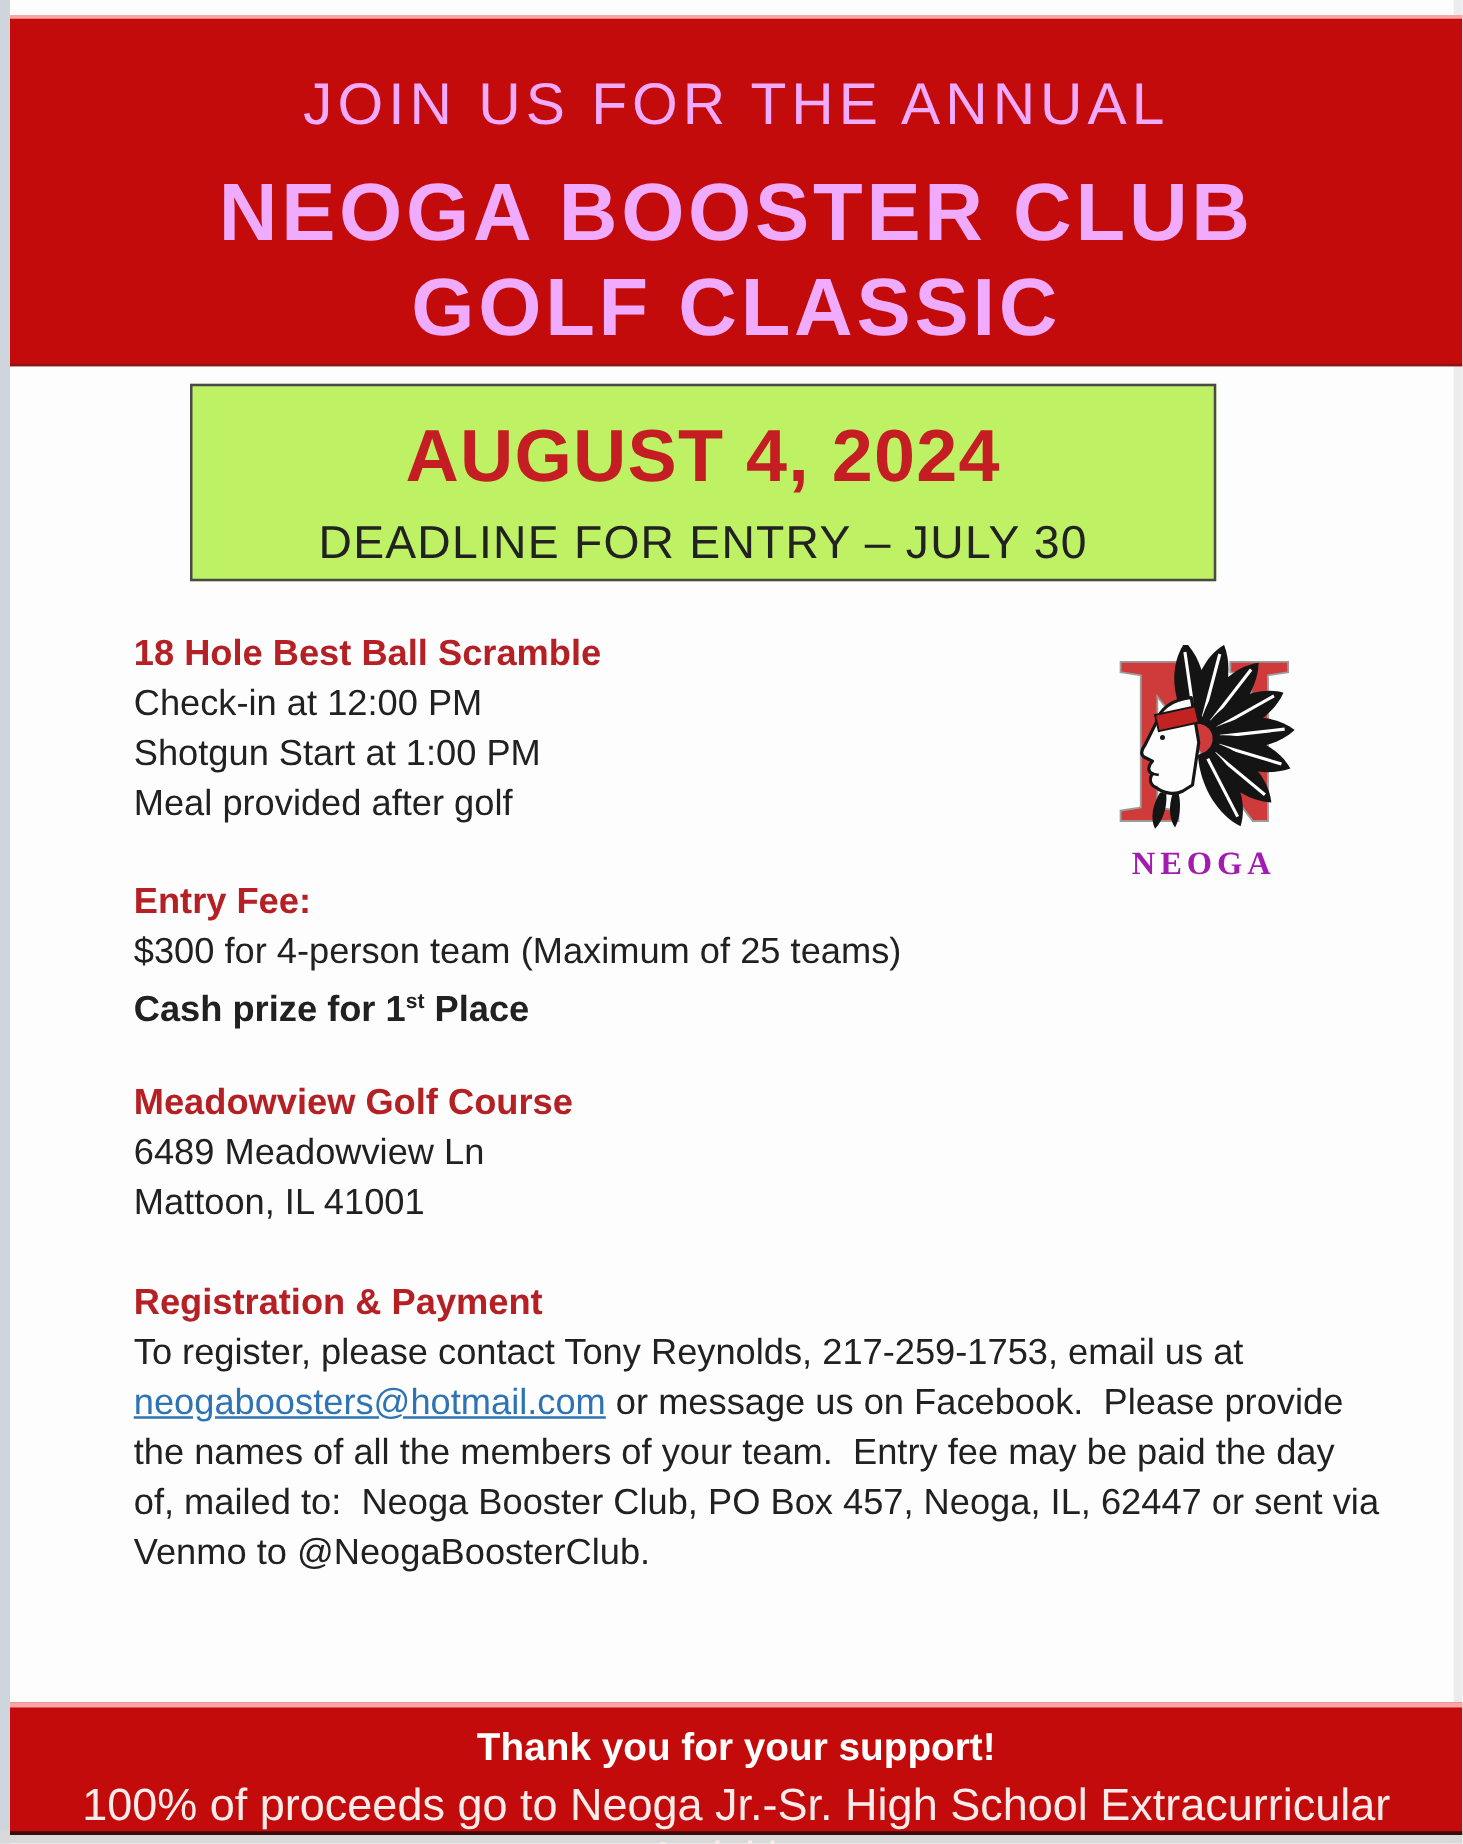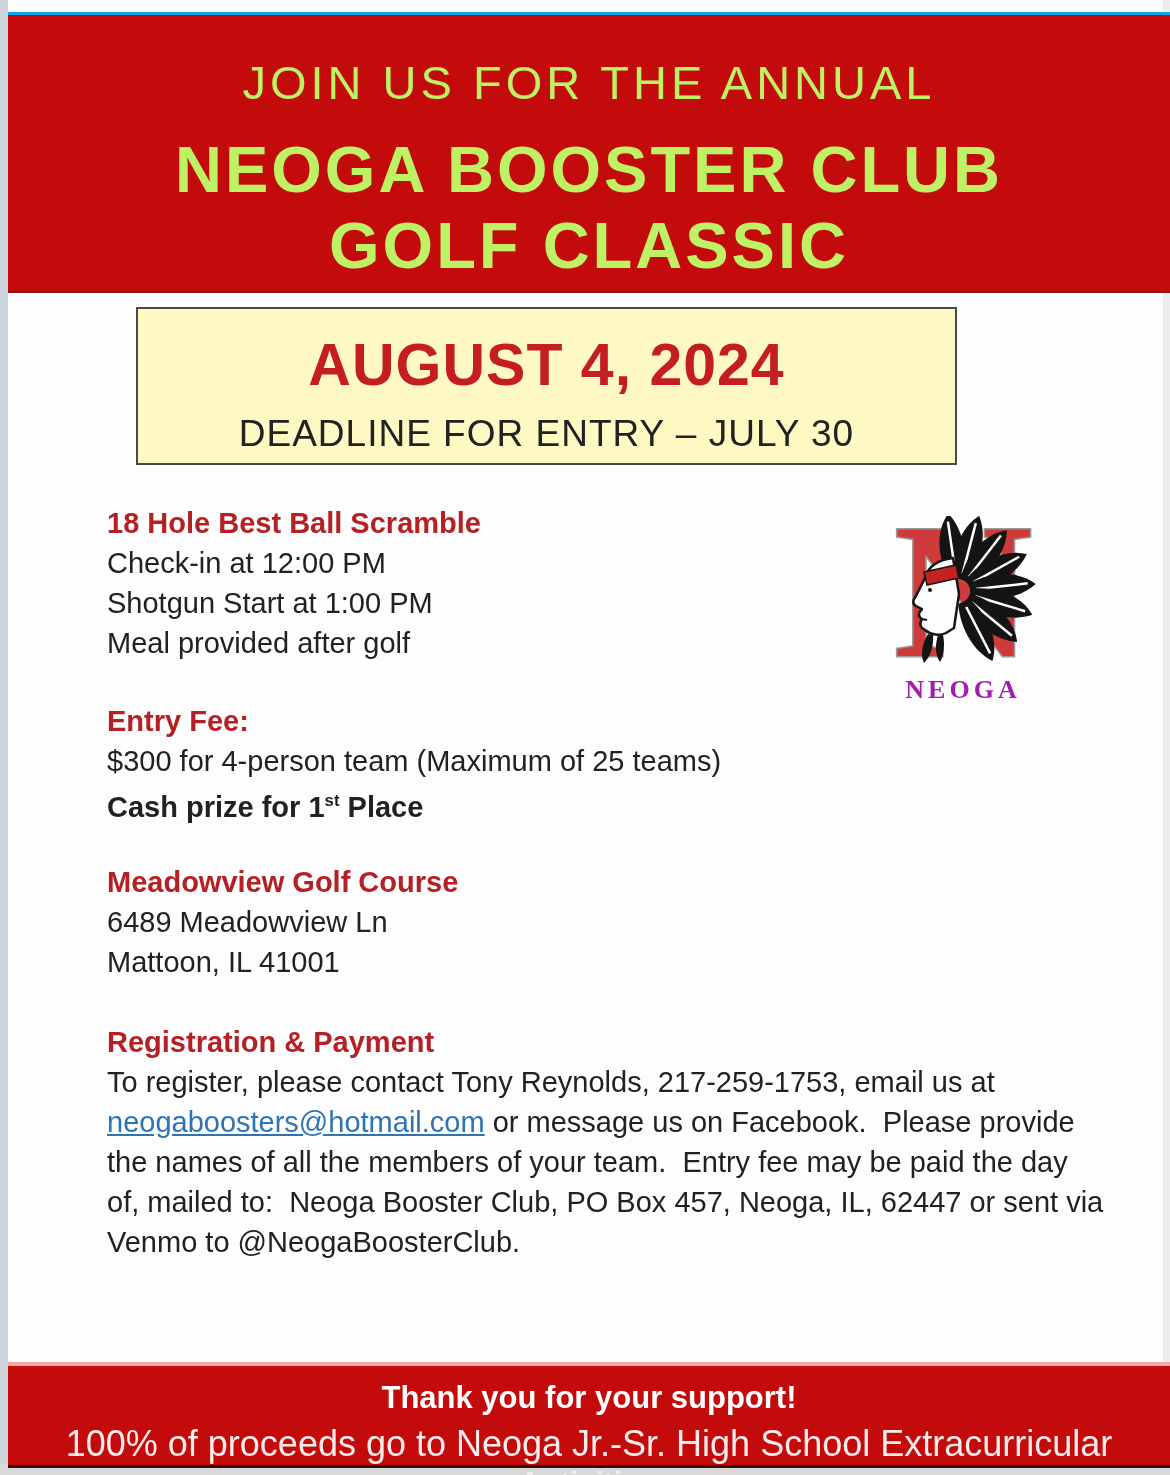--- a/index.html
+++ b/index.html
@@ -9,34 +9,34 @@
     font-family:"Liberation Sans",sans-serif;color:#212121;
   }
   
   .edge-left{position:absolute;left:0;top:0;width:8px;height:100%;background:#cfd5dc;}
   .edge-right{position:absolute;right:0;top:0;width:7px;height:100%;background:#ececec;}
   .edge-bottom{position:absolute;left:0;bottom:0;width:100%;height:11px;background:#d9d9d9;}
 
   
   .banner{
     position:absolute;left:8px;right:0;top:12px;height:276px;
-    background:#c30b0b;border-top:3px solid #0ea5e9;border-bottom:2px solid #8c1414;
-    color:#bef264;text-align:center;
+    background:#c30b0b;border-top:3px solid #fca5a5;border-bottom:2px solid #8c1414;
+    color:#f0abfc;text-align:center;
   }
   .banner-sub{
     margin-top:40px;font-size:47px;font-weight:400;letter-spacing:4px;
   }
   .banner-title{
     margin-top:22px;font-size:65px;font-weight:700;letter-spacing:3px;line-height:76px;
   }
 
   
   .date-box{
-    position:absolute;left:136px;top:307px;width:817px;height:154px;
-    background:#fef9c3;border:2px solid #4a4a4a;text-align:center;
+    position:absolute;left:152px;top:307px;width:817px;height:154px;
+    background:#bef264;border:2px solid #4a4a4a;text-align:center;
   }
   .date-title{margin-top:22px;font-size:59px;font-weight:700;letter-spacing:1px;color:#c41e24;}
   .date-deadline{margin-top:14px;font-size:37px;color:#222222;letter-spacing:1px;}
 
   
   .section{position:absolute;left:107px;font-size:29px;line-height:40px;}
   .red-head{color:#b52025;font-weight:700;}
   .bold{font-weight:700;}
   .sec-event{top:503px;}
   .sec-entry{top:701px;}

